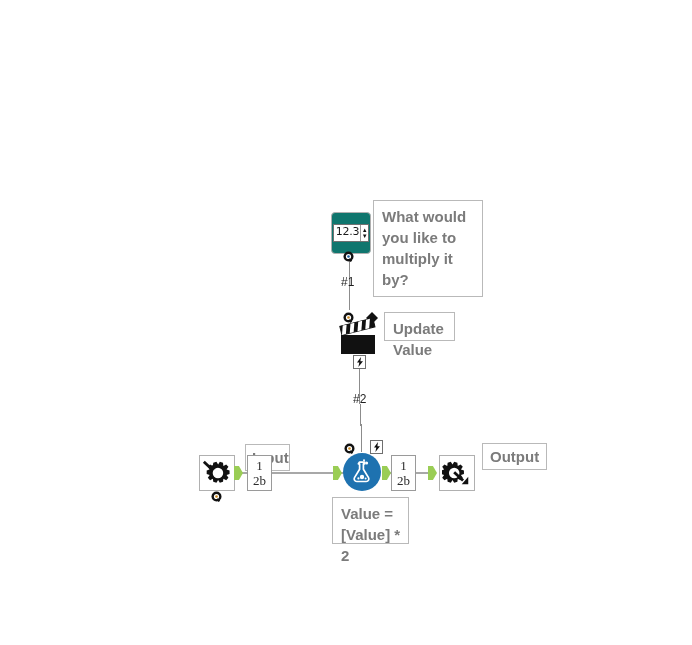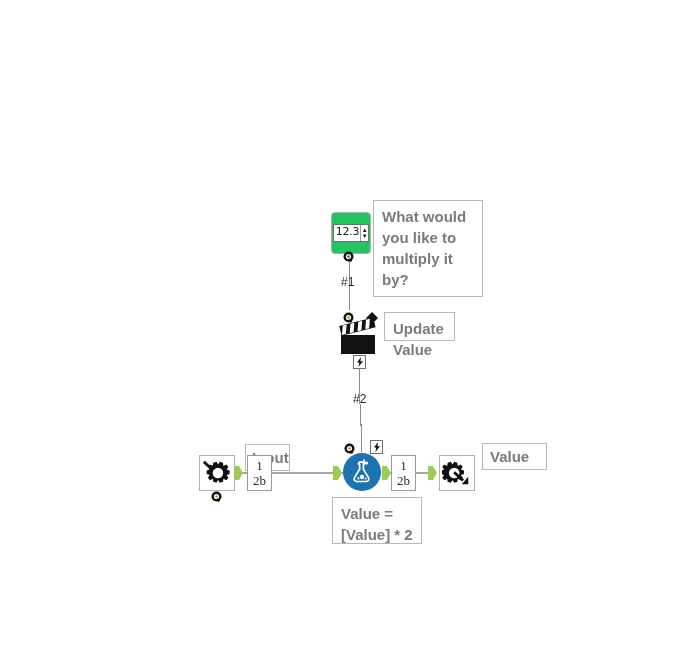--- a/index.html
+++ b/index.html
@@ -47,21 +47,21 @@
     white-space: pre-line;
   }
 
   
   .spin-node {
     position: absolute;
     width: 40px;
     height: 42px;
     border: 1px solid #b0b0b0;
     border-radius: 4px;
-    background: #22c55e;
+    background: #0f766e;
     box-sizing: border-box;
     display: flex;
     align-items: center;
     justify-content: center;
   }
   .spin-inner {
     display: flex;
     align-items: stretch;
     border: 1px solid #707070;
     background: #ffffff;
@@ -292,21 +292,21 @@
       <rect x="6.6" y="7.2" width="3.4" height="2.2" fill="#111111" transform="rotate(40 6.6 7.2)"></rect>
     </svg>
   </div>
 
   <div class="badge-bolt" style="left:370px; top:440px;">
     <svg width="8" height="10" viewBox="0 0 8 10">
       <polygon points="5,0 1,5.5 3.3,5.5 2.4,10 7,4.2 4.4,4.2" fill="#111111"></polygon>
     </svg>
   </div>
 
-  <div class="cbox" style="left:332px; top:497px; width:90px; height:47px;">Value =
+  <div class="cbox" style="left:332px; top:497px; width:77px; height:47px;">Value =
 [Value] * 2</div>
 
   <div class="port" style="left:382px; top:466px;"></div>
 
   <div class="dtype" style="left:391px; top:455px;">
     <div>1</div>
     <div>2b</div>
   </div>
 
   <div class="port" style="left:428px; top:466px;"></div>
@@ -319,15 +319,15 @@
                l2.4 -2.6 l3.0 1.6 l0.4 -3.4 l3.4 -1.0 l1.8 2.9 z" fill="#111111"></path>
       <circle cx="13" cy="16" r="5.6" fill="#ffffff"></circle>
 
       <g fill="#111111">
         <rect x="14" y="14" width="13" height="3.0" transform="rotate(43 14 14)"></rect>
         <polygon points="28,28 28,20 21,28"></polygon>
       </g>
     </svg>
   </div>
 
-  <div class="cbox" style="left:482px; top:443px; width:65px; height:27px; padding:2px 7px;">Value</div>
+  <div class="cbox" style="left:482px; top:443px; width:65px; height:27px; padding:2px 7px;">Output</div>
 
 </div>
 
 </body></html>

